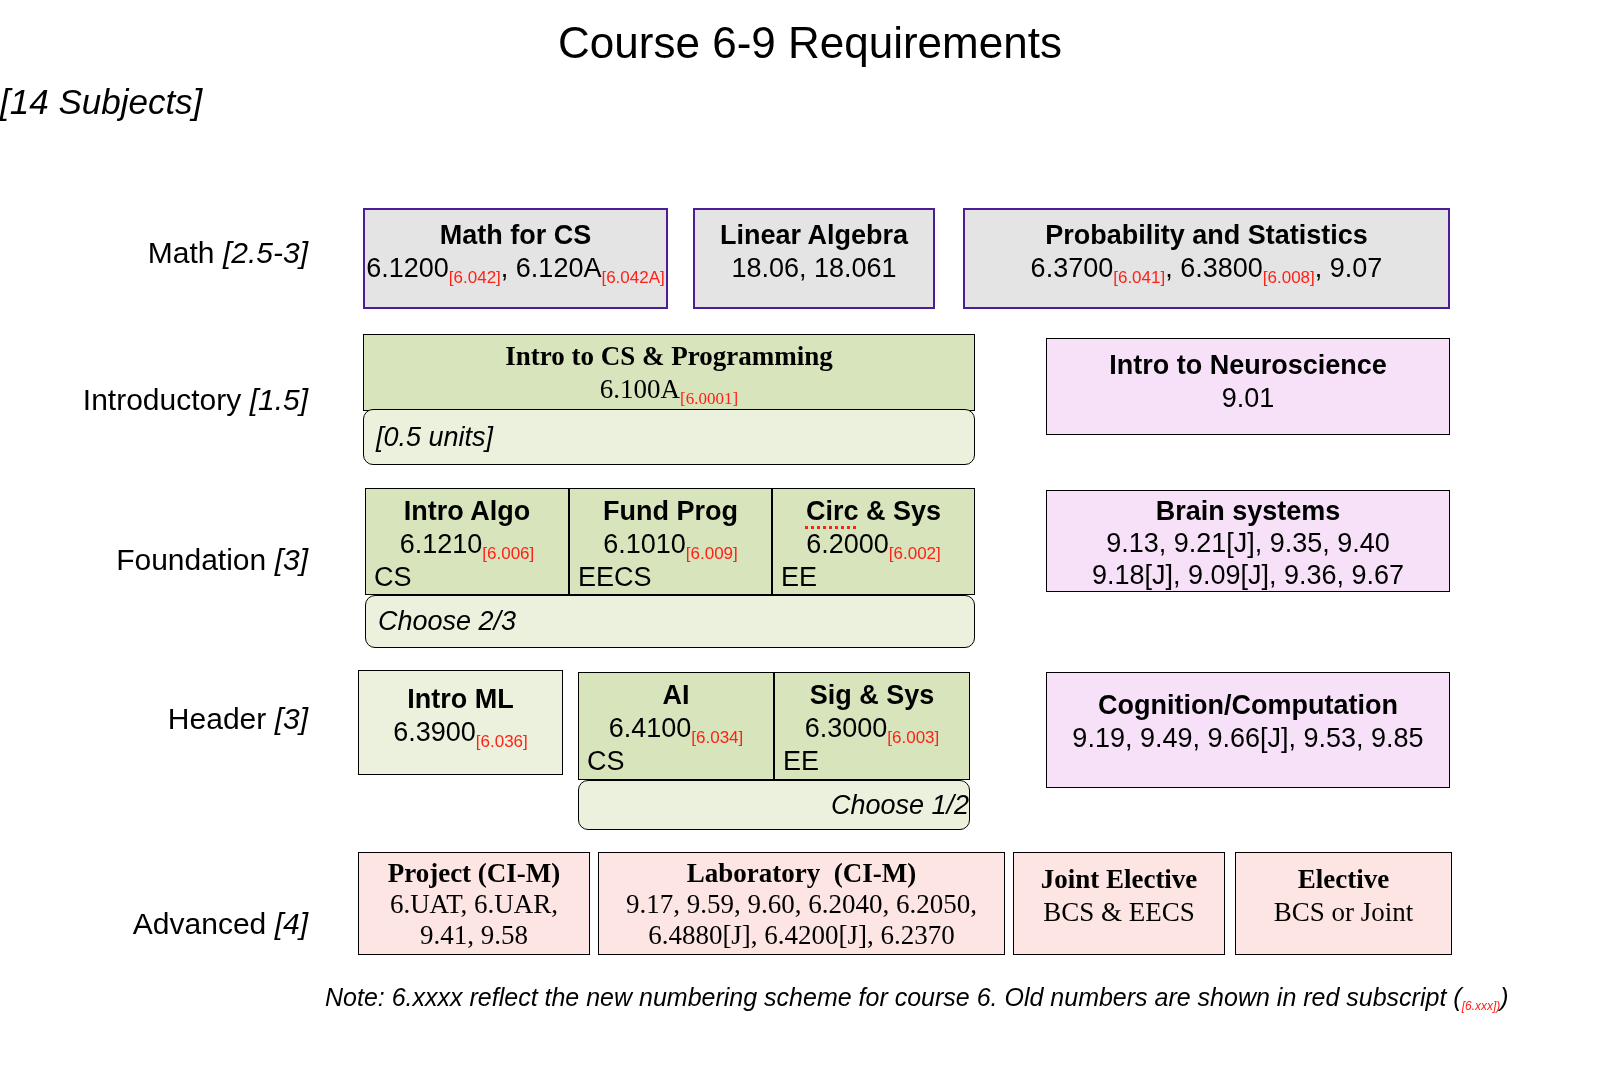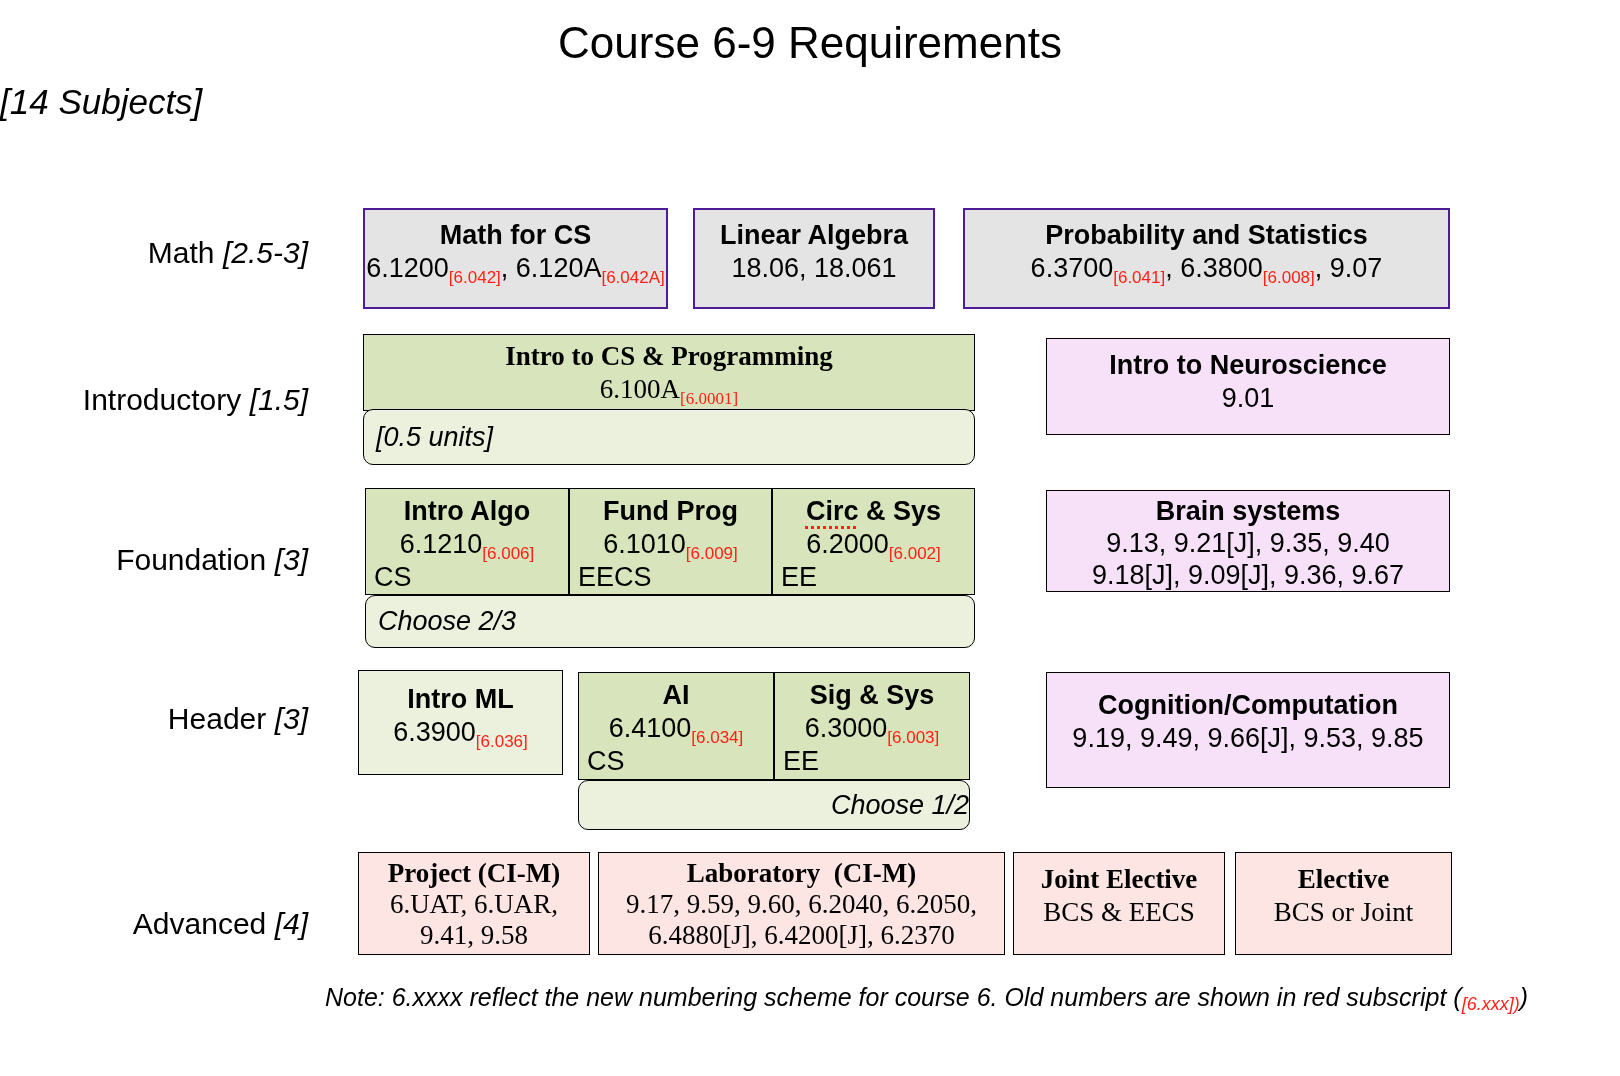--- a/index.html
+++ b/index.html
@@ -22,21 +22,21 @@
   .salmon{background:#fce5e2;font-family:Liberation Serif, serif;}
   .bt{font-weight:700;white-space:pre-wrap;}
   .line{white-space:nowrap;}
   .tag{text-align:left;padding-left:8px;}
   .footer-box{display:flex;align-items:center;text-align:left;padding-left:12px;
     font-style:italic;border-radius:10px;}
   sub.old{font-size:17px;color:#ff2116;vertical-align:-6px;line-height:0;}
   .sq{text-decoration:underline;text-decoration-style:dotted;
     text-decoration-color:#ff2116;text-decoration-thickness:3px;text-underline-offset:6px;}
   .note{position:absolute;left:325px;top:983px;font-size:25px;font-style:italic;white-space:nowrap;}
-  .note sub.old{font-size:18px;vertical-align:-4px;font-style:italic;}
+  .note sub.old{font-size:12px;vertical-align:-4px;font-style:italic;}
 </style>
 </head>
 <body>
 
 <div id="canvas">
 
   <div class="page-title">Course 6-9 Requirements</div>
   <div class="page-subtitle">[14 Subjects]</div>
 
   <div class="row-label" style="top:236px;">

